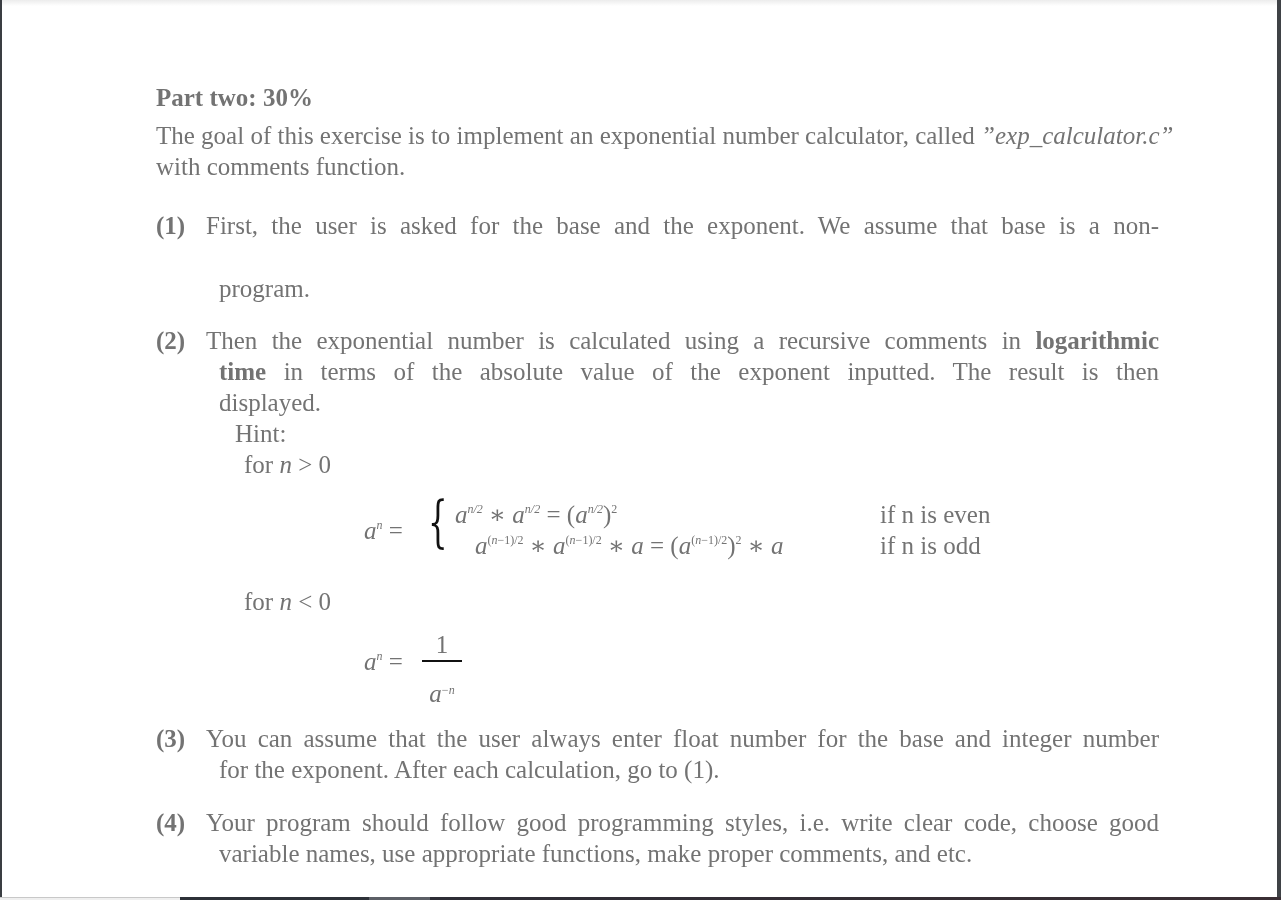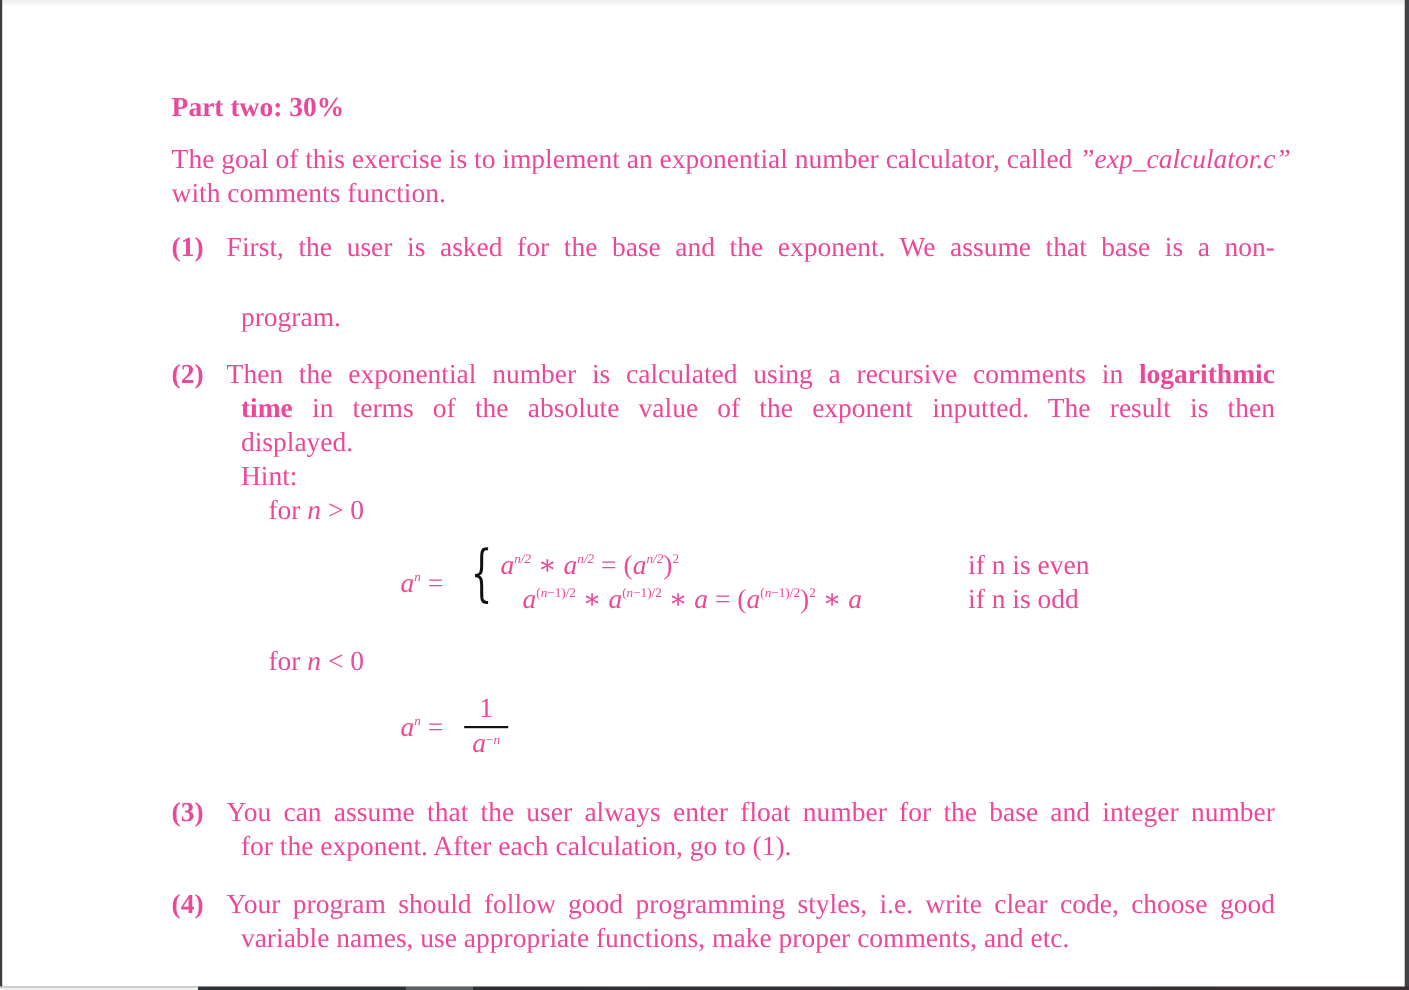--- a/index.html
+++ b/index.html
@@ -14,23 +14,23 @@
   .top-shadow { position:absolute; left:2px; right:4px; top:0; height:6px;
     background:linear-gradient(#ececec, rgba(255,255,255,0)); }
   .bottom-strip { position:absolute; left:0; right:0; top:897px; height:3px; background:#2b2e36; display:flex; }
   .bottom-strip .seg-a { width:180px; background:#efefef; border-top:1px solid #c8c8c8; }
   .bottom-strip .seg-b { width:189px; background:#2d3138; }
   .bottom-strip .seg-c { width:61px; background:#5c5f66; }
   .bottom-strip .seg-d { flex:1; background:linear-gradient(90deg,#2d2d35,#3a2e34); }
 
   .page { position:absolute; left:0; top:0; width:1277px; height:897px; }
 
-  .t { position:absolute; font-family:"Liberation Serif", "DejaVu Serif", serif; font-size:25px; line-height:31px; white-space:nowrap; color:#ec4899; }
+  .t { position:absolute; font-family:"Liberation Serif", "DejaVu Serif", serif; font-size:25px; line-height:31px; white-space:nowrap; color:#737373; }
   .heading { left:156px; top:82px; font-weight:bold; font-size:25px; }
-  .para { left:156px;margin-top:10px; }
+  .para { left:156px; }
   .num { font-weight:bold; }
   .it { font-style:italic; }
   .b { font-weight:bold; }
   .justify-line { display:block; text-align:justify; text-align-last:justify; }
 
   .math { font-family:"Liberation Serif", "DejaVu Serif", serif; font-style:italic; }
   .mrm { font-style:normal; }
   sup { font-size:12px; vertical-align:0; position:relative; top:-10px; }
 
   .brace { position:absolute; font-family:"DejaVu Serif", serif; font-size:56px; line-height:56px; transform:scaleX(0.55); transform-origin:left top; }
@@ -56,21 +56,21 @@
   <div class="t" style="left:219px; top:273px;">program.</div>
 
   <div class="t" style="left:156px; top:325px;"><span class="num">(2)</span></div>
   <div class="t" style="left:206px; top:325px; width:953px;">
     <span class="justify-line"><span>Then the exponential number is calculated using a recursive comments in </span><span class="b">logarithmic</span></span>
   </div>
   <div class="t" style="left:219px; top:356px; width:940px;">
     <span class="justify-line"><span class="b">time</span><span> in terms of the absolute value of the exponent inputted.  The result is then</span></span>
   </div>
   <div class="t" style="left:219px; top:387px;">displayed.</div>
-  <div class="t" style="left:219px; top:418px;">Hint:</div>
+  <div class="t" style="left:235px; top:418px;">Hint:</div>
 
   <div class="t" style="left:244px; top:449px;">
     <span>for </span><span class="math">n</span><span> &gt; 0</span>
   </div>
 
   <div class="t math" style="left:364px; top:515px;">a<sup>n</sup> <span class="mrm">=</span></div>
   <div class="brace" style="left:428px; top:494px;">{</div>
   <div class="t math" style="left:455px; top:499px;">
     a<sup>n/2</sup> <span class="mrm">∗</span> a<sup>n/2</sup> <span class="mrm">= (</span>a<sup>n/2</sup><span class="mrm">)</span><sup class="mrm">2</sup>
   </div>
@@ -81,21 +81,21 @@
   <div class="t" style="left:880px; top:530px;">if n is odd</div>
 
   <div class="t" style="left:244px; top:586px;">
     <span>for </span><span class="math">n</span><span> &lt; 0</span>
   </div>
 
   <div class="t math" style="left:364px; top:646px;">a<sup>n</sup> <span class="mrm">=</span></div>
   <div class="frac" style="left:422px; top:633px;">
     <span class="t mrm" style="position:static; line-height:24px;">1</span>
     <span class="bar"></span>
-    <span class="t math" style="position:static; line-height:24px;">a<sup class="mrm" style="top:-8px;">−<i>n</i></sup></span>
+    <span class="t math" style="position:static; line-height:24px;margin-top:17px;">a<sup class="mrm" style="top:-8px;">−<i>n</i></sup></span>
   </div>
 
   <div class="t" style="left:156px; top:723px;"><span class="num">(3)</span></div>
   <div class="t" style="left:206px; top:723px; width:953px;">
       <span class="justify-line">You can assume that the user always enter float number for the base and integer number</span>
     </div>
   <div class="t" style="left:219px; top:754px;">for the exponent. After each calculation, go to (1).</div>
 
   <div class="t" style="left:156px; top:807px;"><span class="num">(4)</span></div>
   <div class="t" style="left:219px; top:838px;">variable names, use appropriate functions, make proper comments, and etc.</div>

